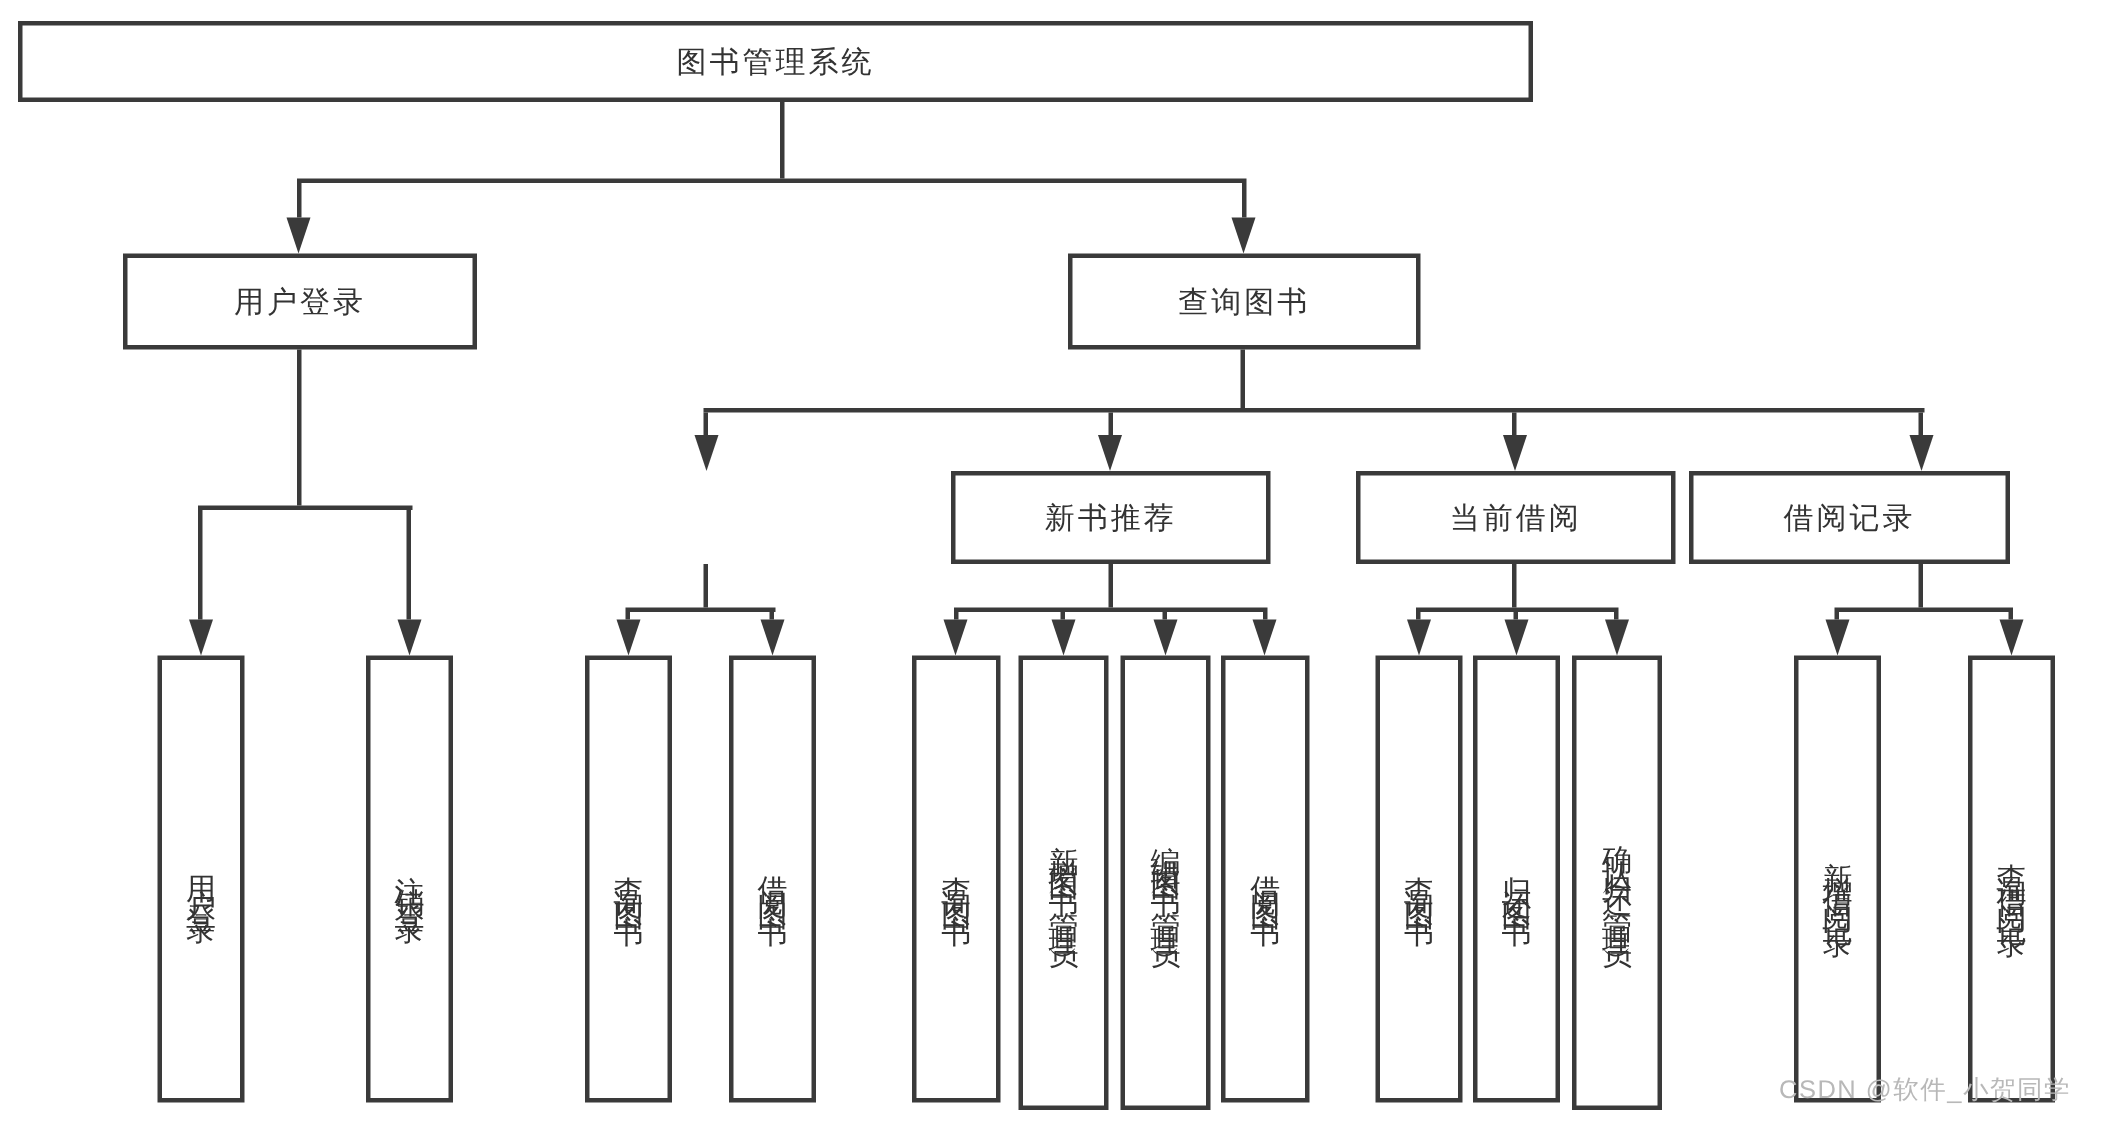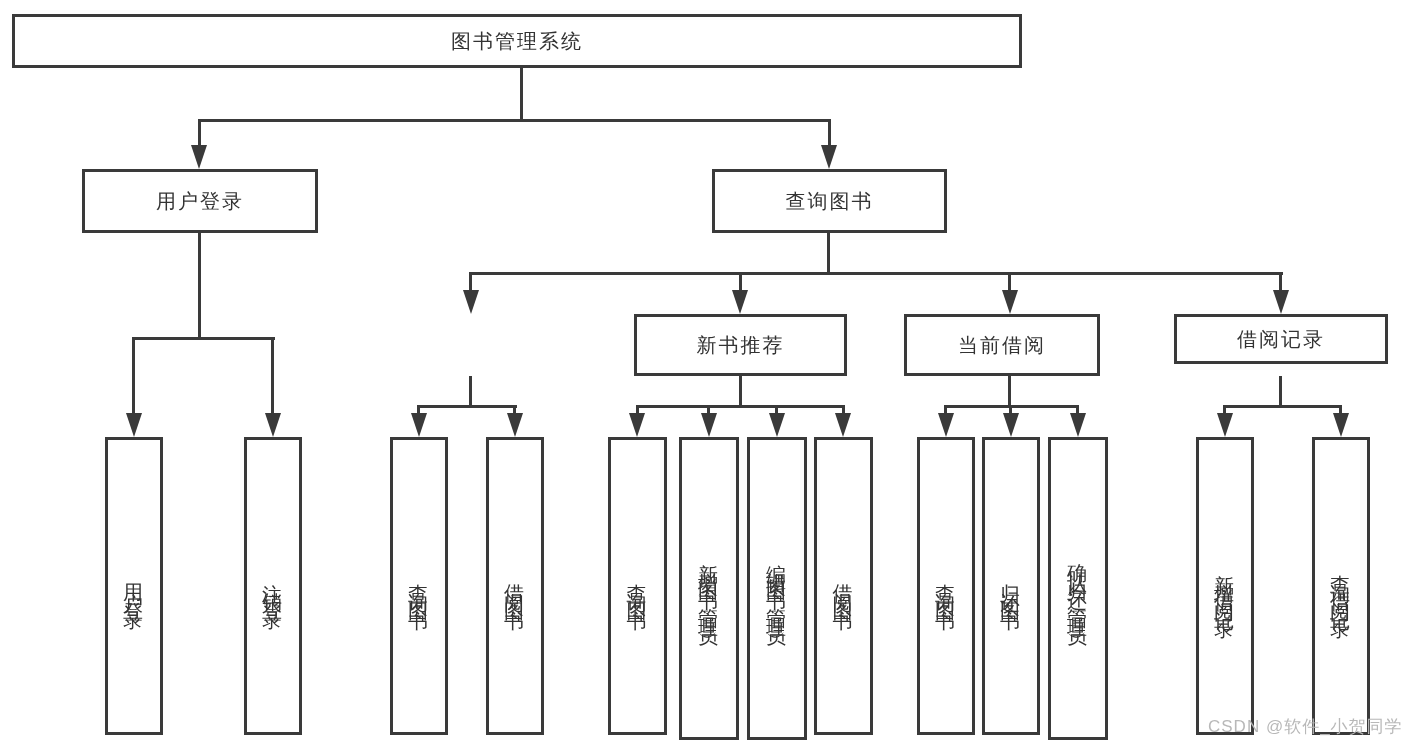--- a/index.html
+++ b/index.html
@@ -22,21 +22,21 @@
     font-size:20px;letter-spacing:9px;color:#333;white-space:nowrap;
   }
   .line{position:absolute;background:#3a3a3a;}
   .arrow{
     position:absolute;width:0;height:0;
     border-left:8px solid transparent;border-right:8px solid transparent;
     border-top:24px solid #3a3a3a;
   }
   .watermark{
     position:absolute;left:1186px;top:715px;z-index:10;
-    font-size:17px;letter-spacing:1px;color:#b8b8b8;white-space:nowrap;margin-left:22px;
+    font-size:17px;letter-spacing:1px;color:#b8b8b8;white-space:nowrap;
   }
 </style>
 </head>
 <body>
 
 <div id="stage">
 
   <div class="hbox" style="left:12px;top:14px;width:1010px;height:54px;">
     <span>图书管理系统</span>
   </div>
@@ -47,25 +47,25 @@
 
   <div class="hbox" style="left:712px;top:169px;width:235px;height:64px;">
     <span>查询图书</span>
   </div>
 
 
   <div class="hbox" style="left:634px;top:314px;width:213px;height:62px;">
     <span>新书推荐</span>
   </div>
 
-  <div class="hbox" style="left:904px;top:314px;width:196px;height:62px;">
+  <div class="hbox" style="left:904px;top:314px;width:213px;height:62px;">
     <span>当前借阅</span>
   </div>
 
-  <div class="hbox" style="left:1174px;top:314px;width:214px;height:50px;">
+  <div class="hbox" style="left:1126px;top:314px;width:214px;height:62px;">
     <span>借阅记录</span>
   </div>
 
   <div class="vbox" style="left:105px;top:437px;width:58px;height:298px;">
     <span class="vlabel">用户登录</span>
   </div>
   <div class="vbox" style="left:244px;top:437px;width:58px;height:298px;">
     <span class="vlabel">注销登录</span>
   </div>
 

